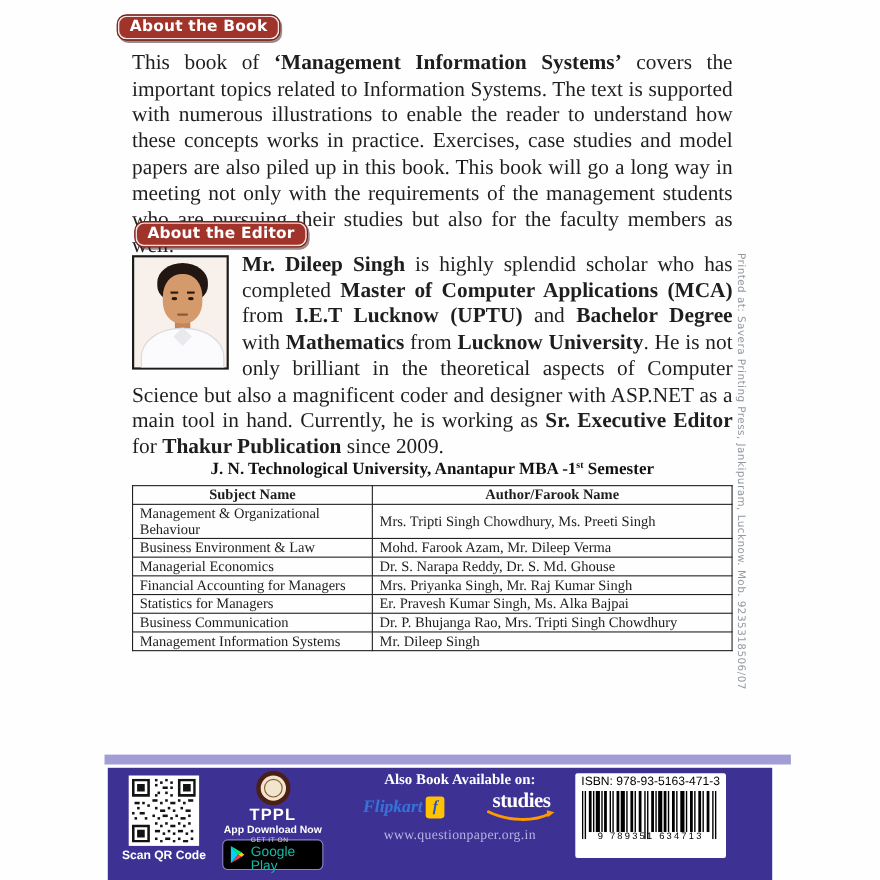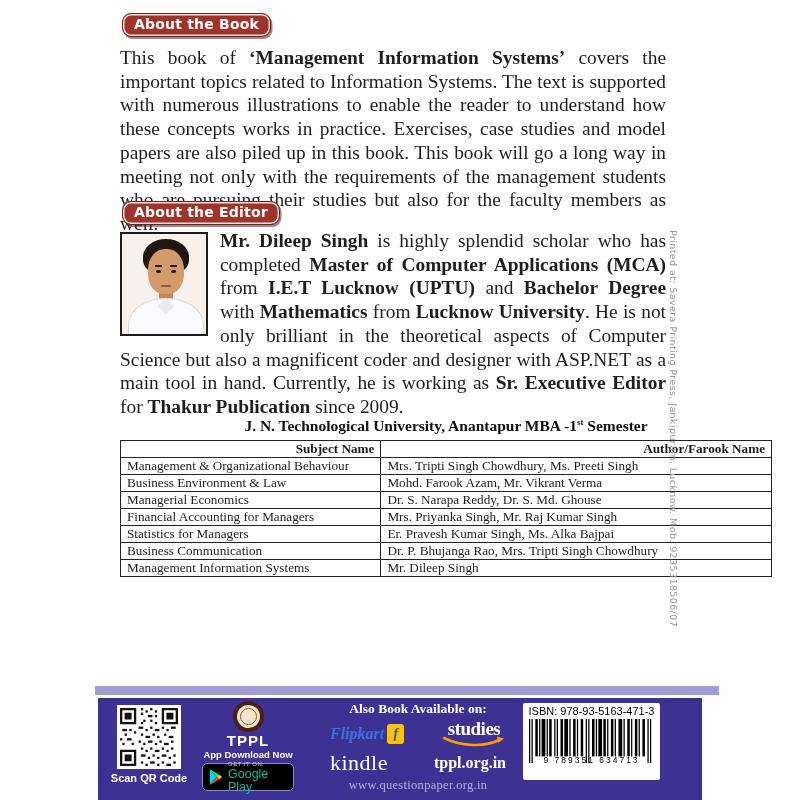--- a/index.html
+++ b/index.html
@@ -5,21 +5,21 @@
   * { margin:0; padding:0; box-sizing:border-box; }
   html,body { width:800px; height:800px; }
   body { background:#ffffff; font-family:"Liberation Serif", serif; }
   .canvas { position:relative; width:800px; height:800px; background:#fefefe; overflow:hidden; }
 
   
   .badge { display:inline-block; background:#a0342b; border:1px solid #74201a;
            box-shadow:1.5px 2px 0 rgba(60,20,15,.5), inset 0 0 0 1.5px rgba(255,255,255,.85);
            border-radius:9px; padding:2px 11px 4px; color:#fff;
            font-family:"DejaVu Sans", sans-serif; font-weight:bold; font-size:14px; letter-spacing:.2px; }
-  .badge-book   { position:absolute; left:122px; top:13px; }
+  .badge-book   { position:absolute; left:106px; top:13px; }
   .badge-editor { position:absolute; left:122px; top:201px; }
 
   .para { position:absolute; left:120px; width:546px; text-align:justify;
           font-size:19.4px; line-height:23.7px; color:#1e1e1e; }
   .p-book   { top:46px; }
   .p-editor { top:229px; }
   .b { font-weight:bold; }
 
   
   .photo { float:left; width:88px; height:104px; border:2px solid #1b1b1b; background:#f8f0ea;
@@ -33,27 +33,27 @@
   .photo .brow { position:absolute; width:7px; height:2px; background:#2c1d13; top:31px; }
   .photo .brow.l { left:33px; } .photo .brow.r { left:48px; }
   .photo .mouth{ position:absolute; width:10px; height:2px; background:#8c5a3c; border-radius:2px; top:51px; left:39px; }
   .photo .neck { position:absolute; top:57px; left:37px; width:14px; height:12px; background:#c5855a; }
   .photo .shirt{ position:absolute; bottom:-2px; left:6px; width:76px; height:38px; background:#fbfbfd;
                  border:1px solid #d8d8dc; border-radius:48% 48% 0 0 / 70% 70% 0 0; }
   .photo .collar{ position:absolute; bottom:22px; left:38px; width:12px; height:12px; background:#e9e9ee;
                  transform:rotate(45deg); }
 
   
-  .table-wrap { position:absolute; left:120px; top:417px; width:652px; }
+  .table-wrap { position:absolute; left:120px; top:417px; width:546px; }
   .tbl-title { text-align:center; font-weight:bold; font-size:15.5px; color:#111; margin-bottom:5px; }
   .tbl-title sup { font-size:9px; vertical-align:super; }
   table { width:100%; border-collapse:collapse; }
   th, td { border:1px solid #222; font-size:13.2px; padding:1px 6px; color:#1d1d1d;
            height:16.8px; line-height:14px; }
-  th { font-weight:bold; text-align:right; }
+  th { font-weight:bold; text-align:center; }
   td:first-child { width:40%; }
 
   
   .side-note { position:absolute; left:668px; top:230px; height:370px;
                writing-mode:vertical-rl; font-family:"DejaVu Sans", sans-serif;
                font-size:9.5px; color:#9198a0; letter-spacing:.4px; white-space:nowrap; }
 
   
   .lavender { position:absolute; left:95px; top:686px; width:624px; height:9px; background:#a39dd6; }
   .purple   { position:absolute; left:98px; top:698px; width:604px; height:102px; background:#3e3194; }
@@ -137,21 +137,21 @@
           <th>Author/Farook Name</th>
         </tr>
       </thead>
       <tbody>
           <tr>
             <td>Management &amp; Organizational Behaviour</td>
             <td>Mrs. Tripti Singh Chowdhury, Ms. Preeti Singh</td>
           </tr>
           <tr>
             <td>Business Environment &amp; Law</td>
-            <td>Mohd. Farook Azam, Mr. Vikrant Verma</td>
+            <td>Mohd. Farook Azam, Mr. Dileep Verma</td>
           </tr>
           <tr>
             <td>Managerial Economics</td>
             <td>Dr. S. Narapa Reddy, Dr. S. Md. Ghouse</td>
           </tr>
           <tr>
             <td>Financial Accounting for Managers</td>
             <td>Mrs. Priyanka Singh,  Mr. Raj Kumar Singh</td>
           </tr>
           <tr>
@@ -273,24 +273,20 @@
           <span class="fk-bag">f</span>
         </span>
         <span class="amazon">
           <span class="amz-word">studies</span>
           <svg width="64" height="12" viewBox="0 0 64 12">
             <path d="M2,2 C 20,11 44,11 58,3.5" stroke="#ff9900" stroke-width="2.6" fill="none" stroke-linecap="round"></path>
             <polygon points="55,0.5 62,2.5 56,7" fill="#ff9900"></polygon>
           </svg>
         </span>
       </div>
-      <div class="store-row">
-        <span class="kindle">kindle</span>
-        <span class="tppl-site">tppl.org.in</span>
-      </div>
       <div class="qp-url">www.questionpaper.org.in</div>
     </div>
 
     <div class="isbn-box">
       <div class="isbn-text">ISBN: 978-93-5163-471-3</div>
       <svg viewBox="0 0 100 40" preserveAspectRatio="none">
         <g fill="#000">
           <rect x="0" y="0" width="1" height="40"></rect>
             <rect x="2" y="0" width="1" height="40"></rect>
           <rect x="5" y="0" width="2" height="34"></rect>

